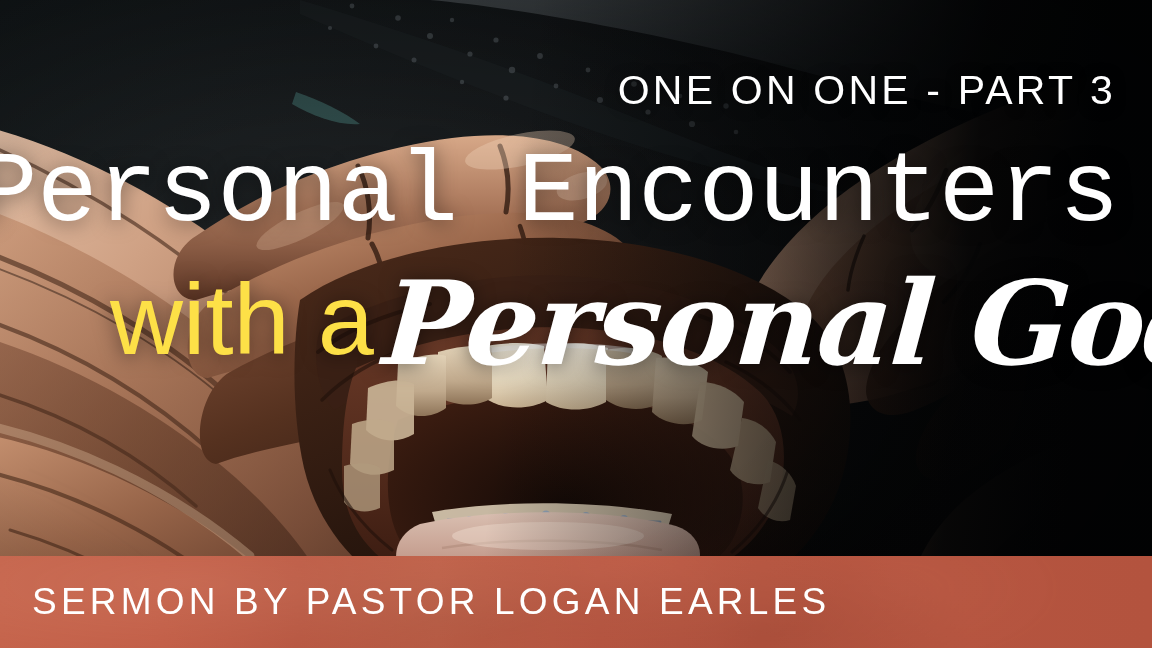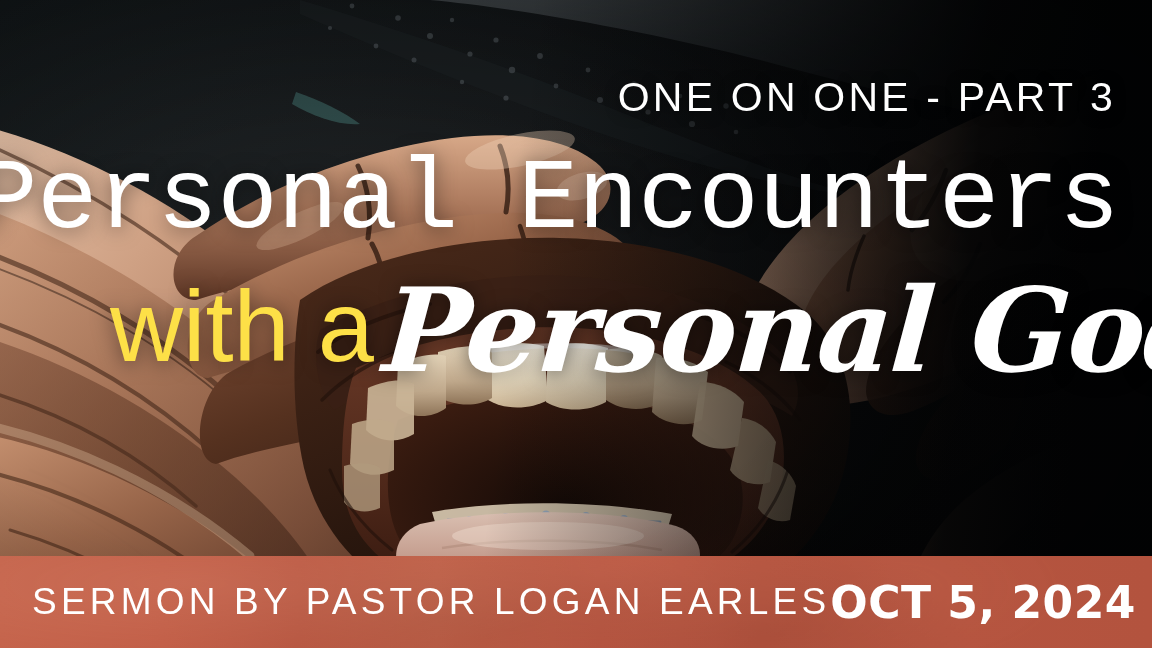--- a/index.html
+++ b/index.html
@@ -33,21 +33,21 @@
     pointer-events: none;
     background:
       radial-gradient(120% 115% at 32% 55%, rgba(0,0,0,0) 30%, rgba(0,0,0,0.30) 62%, rgba(0,0,0,0.72) 100%),
       linear-gradient(95deg, rgba(0,0,0,0) 44%, rgba(3,4,5,0.55) 66%, rgba(3,4,5,0.96) 82%, #020304 92%);
   }
 
   
   #title-block {
     position: absolute;
     left: 0;
-    top: 18px;
+    top: 11px;
     width: 1152px;
     height: 396px;
     pointer-events: none;
   }
 
   .kicker {
     position: absolute;
     right: 36px;
     top: 56px;
     font-family: "Liberation Sans", sans-serif;
@@ -470,17 +470,16 @@
     <div class="headline-2">
       <span class="plain">with a</span><span class="script">Personal God</span>
     </div>
   </div>
 
   <div id="banner">
     <div id="banner-bg"></div>
     <div id="banner-texture"></div>
     <div class="banner-inner">
       <div class="speaker">SERMON BY PASTOR LOGAN EARLES</div>
-      <div class="sermon-date">OCT 5, 2024</div>
     </div>
   </div>
 
 </div>
 
 </body></html>

